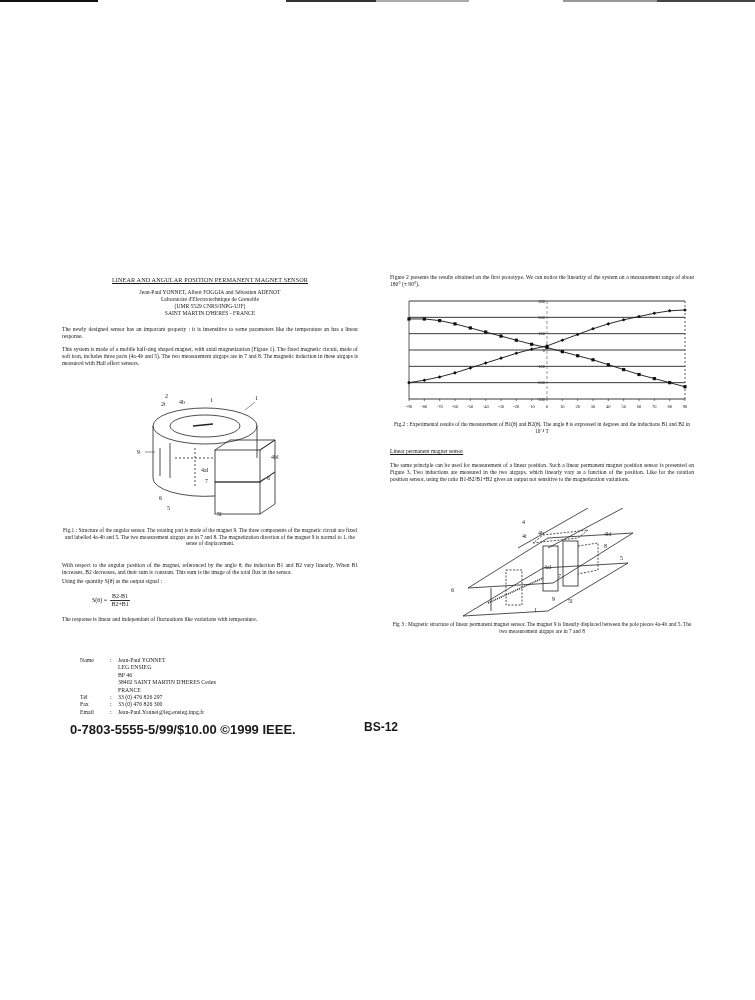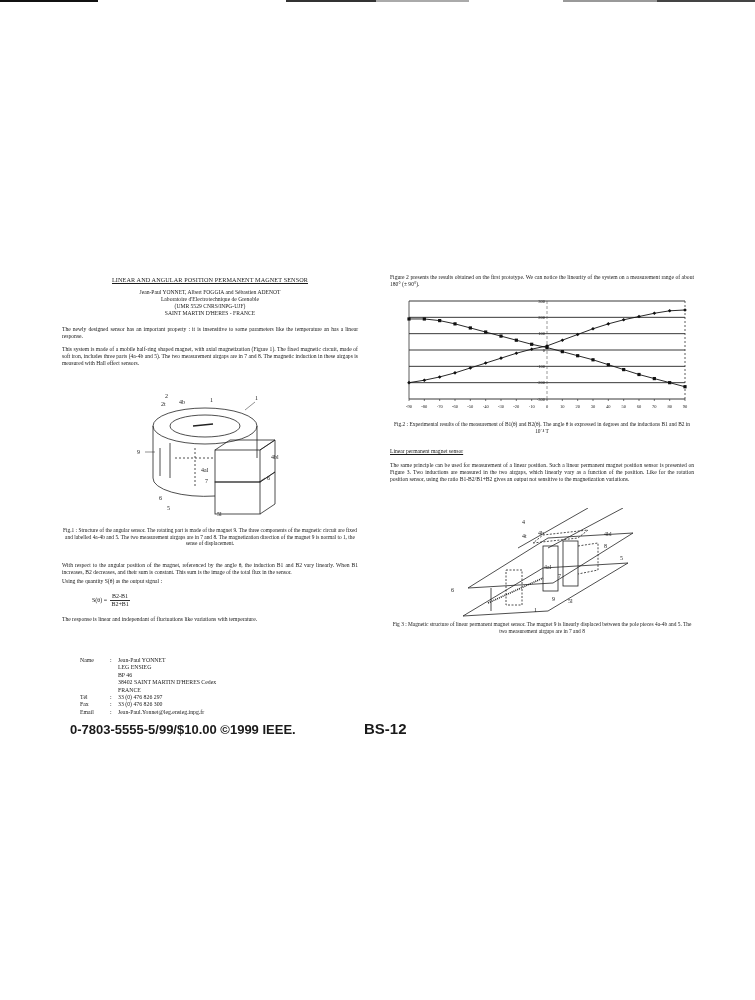--- a/index.html
+++ b/index.html
@@ -13,21 +13,21 @@
   .caption { text-align:center; font-size:5.4px; line-height:6.6px; }
   .uline { text-decoration:underline; }
   .formula { display:flex; align-items:center; margin:8px 0 8px 30px; font-size:6px; }
   .frac { display:inline-flex; flex-direction:column; align-items:center; margin-left:3px; line-height:7px; }
   .frac .num { border-bottom:0.6px solid #333; padding:0 2px; }
   .contact { position:absolute; left:80px; top:657px; font-size:5.8px; line-height:7.4px; }
   .contact .row { display:flex; }
   .contact .lab { width:30px; }
   .contact .sep { width:8px; }
   .footer-left { position:absolute; left:70px; top:722px; font-family:"Liberation Sans", sans-serif; font-weight:bold; font-size:13px; }
-  .footer-right { position:absolute; left:364px; top:720px; font-family:"Liberation Sans", sans-serif; font-weight:bold; font-size:15px; }
+  .footer-right { position:absolute; left:364px; top:720px; font-family:"Liberation Sans", sans-serif; font-weight:bold; font-size:12px; }
   svg text { font-family:"Liberation Serif", serif; }
 </style>
 </head>
 <body>
 
 <div id="topbars">
     <div class="topbar" style="left: 0px; width: 98px; background: rgb(17, 17, 17);"></div>
     <div class="topbar" style="left: 286px; width: 90px; background: rgb(51, 51, 51);"></div>
     <div class="topbar" style="left: 376px; width: 93px; background: rgb(170, 170, 170);"></div>
     <div class="topbar" style="left: 563px; width: 94px; background: rgb(153, 153, 153);"></div>

